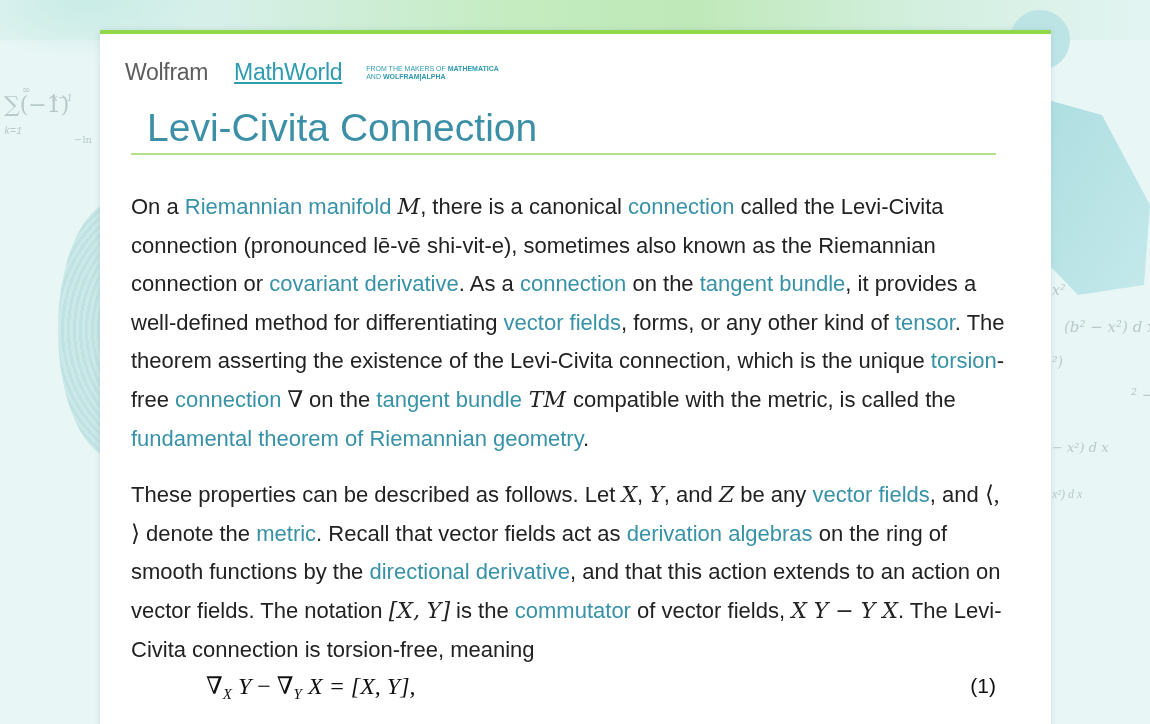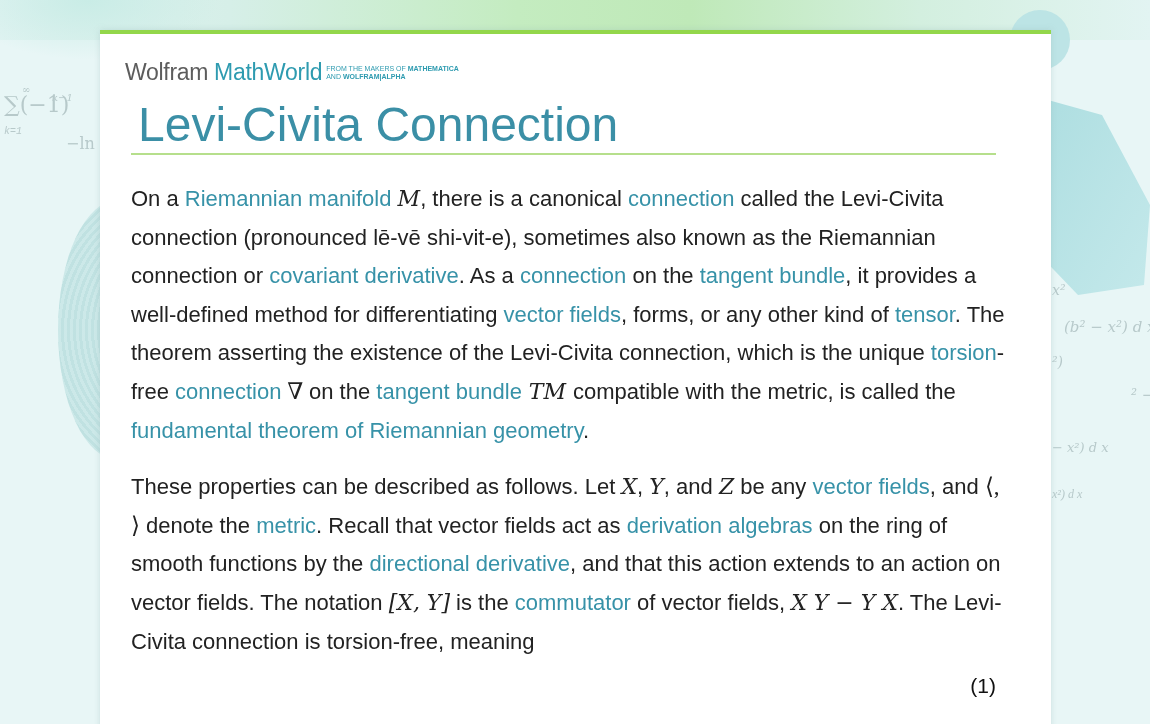--- a/index.html
+++ b/index.html
@@ -38,40 +38,41 @@
     font-style: italic; font-size: 15px; white-space: nowrap;
   }
   .card {
     position: absolute; left: 100px; top: 30px; width: 951px; height: 700px;
     background: #ffffff; border-top: 4px solid #93d74b;
     box-shadow: 0 0 6px rgba(150,180,180,0.35);
   }
   .logo {
     position: absolute; left: 25px; top: 25px; display: flex; align-items: center;
     white-space: nowrap;
+    gap: 20px;
   }
   .logo-wolfram { font-size: 23px; color: #5d5d5d; letter-spacing: -0.3px; }
-  .logo-mathworld { font-size: 23px; color: #2e9bb0; margin-left: 6px; letter-spacing: -0.3px; }
+  .logo-mathworld { font-size: 23px; color: #2e9bb0; margin-left: 6px; letter-spacing: -0.3px; text-decoration: underline; }
   .logo-tag {
     margin-left: 4px; font-size: 7px; line-height: 8px; color: #2e9bb0; text-transform: uppercase;
   }
   .logo-tag b { font-weight: bold; }
   .page-title {
-    position: absolute; left: 31px; top: 56px; margin: 7px;
-    font-size: 48px; font-weight: normal; color: #3b8fa6; letter-spacing: 0px;
+    position: absolute; left: 31px; top: 56px; margin: 16px;
+    font-size: 39px; font-weight: normal; color: #3b8fa6; letter-spacing: 0px;
     white-space: nowrap;
   }
   .title-rule {
     position: absolute; left: 31px; top: 119px; width: 865px; height: 2px; background: #b6df8c;
   }
   .content {
     position: absolute; left: 31px; top: 138px; width: 880px;
     font-size: 22px; line-height: 38.6px; color: #222;
   }
-  .content p { margin: 8px 0 18px 0; }
+  .content p { margin: 16px 0 18px 0; }
   a.lnk { color: #3792a8; text-decoration: none; }
   .m { font-family: "DejaVu Serif", "Liberation Serif", serif; font-style: italic; font-size: 22px; }
   .mu { font-family: "Liberation Serif", "DejaVu Serif", serif; font-size: 23px; }
   .equation {
     position: absolute; left: 106px; top: 640px; width: 790px; height: 40px;
     font-family: "Liberation Serif", "DejaVu Serif", serif; font-size: 24px; color: #111;
   }
   .equation .eq-body { position: absolute; left: 0; top: 0; white-space: nowrap; }
   .equation .eq-num { position: absolute; right: 0; top: 2px; font-family: "Liberation Sans", sans-serif; font-size: 21px; }
   .equation i { font-style: italic; }
@@ -83,21 +84,21 @@
 <div class="bg-top"></div>
 <div class="bg-top-glow"></div>
 <div class="bg-left-shape"></div>
 <div class="bg-right-shape1"></div>
 <div class="bg-right-shape2"></div>
 
 <div class="bg-math" style="left:22px; top:84px; font-size:10px;">∞</div>
 <div class="bg-math" style="left:4px; top:92px; font-style:normal; font-size:22px;">∑(−1)</div>
 <div class="bg-math" style="left:52px; top:92px; font-size:10px;">k−1</div>
 <div class="bg-math" style="left:4px; top:126px; font-size:10px;font-family:Liberation Mono, monospace;">k=1</div>
-<div class="bg-math" style="left:66px; top:134px; font-style:normal; font-size:16px;">−ln</div>
+<div class="bg-math" style="left:74px; top:134px; font-style:normal; font-size:10px;">−ln</div>
 
 <div class="bg-math" style="left:1052px; top:282px; font-size:14px;text-align:center;">x²</div>
 <div class="bg-math" style="left:1064px; top:318px;">(b² − x²)  d x</div>
 <div class="bg-math" style="left:1052px; top:354px; font-size:14px;">²)</div>
 <div class="bg-math" style="left:1096px; top:386px;margin-left:35px;">² − x²)  d x</div>
 <div class="bg-math" style="left:1052px; top:440px; font-size:13px;text-align:right;">− x²)  d x</div>
 <div class="bg-math" style="left:1052px; top:487px; font-size:12px;font-family:Liberation Serif, serif;">x²)  d x</div>
 
 <div class="card">
 
@@ -113,15 +114,16 @@
   <h1 class="page-title">Levi-Civita Connection</h1>
   <div class="title-rule"></div>
 
   <div class="content">
     <p><span>On a </span><a class="lnk">Riemannian manifold</a> <span class="m">M</span><span>, there is a canonical </span><a class="lnk">connection</a><span> called the Levi-Civita connection (pronounced lē-vē shi-vit-e), sometimes also known as the Riemannian connection or </span><a class="lnk">covariant derivative</a><span>. As a </span><a class="lnk">connection</a><span> on the </span><a class="lnk">tangent bundle</a><span>, it provides a well-defined method for differentiating </span><a class="lnk">vector fields</a><span>, forms, or any other kind of </span><a class="lnk">tensor</a><span>. The theorem asserting the existence of the Levi-Civita connection, which is the unique </span><a class="lnk">torsion</a><span>-free </span><a class="lnk">connection</a><span class="mu"> ∇ </span><span>on the </span><a class="lnk">tangent bundle</a><span class="m"> TM </span><span>compatible with the metric, is called the </span><a class="lnk">fundamental theorem of Riemannian geometry</a><span>.</span></p>
 
     <p><span>These properties can be described as follows. Let </span><span class="m">X</span><span>, </span><span class="m">Y</span><span>, and </span><span class="m">Z</span><span> be any </span><a class="lnk">vector fields</a><span>, and </span><span class="mu">⟨, ⟩</span><span> denote the </span><a class="lnk">metric</a><span>. Recall that vector fields act as </span><a class="lnk">derivation algebras</a><span> on the ring of smooth functions by the </span><a class="lnk">directional derivative</a><span>, and that this action extends to an action on vector fields. The notation </span><span class="m">[X,  Y]</span><span> is the </span><a class="lnk">commutator</a><span> of vector fields, </span><span class="m">X Y − Y X</span><span>. The Levi-Civita connection is torsion-free, meaning</span></p>
   </div>
 
   <div class="equation" style="top:638px;">
+    <span class="eq-body"><span>∇</span><sub><i>X</i></sub><i> Y</i><span> − </span><span>∇</span><sub><i>Y</i></sub><i> X</i><i> = [X,  Y],</i></span>
     <span class="eq-num">(1)</span>
   </div>
 </div>
 
 </body></html>

